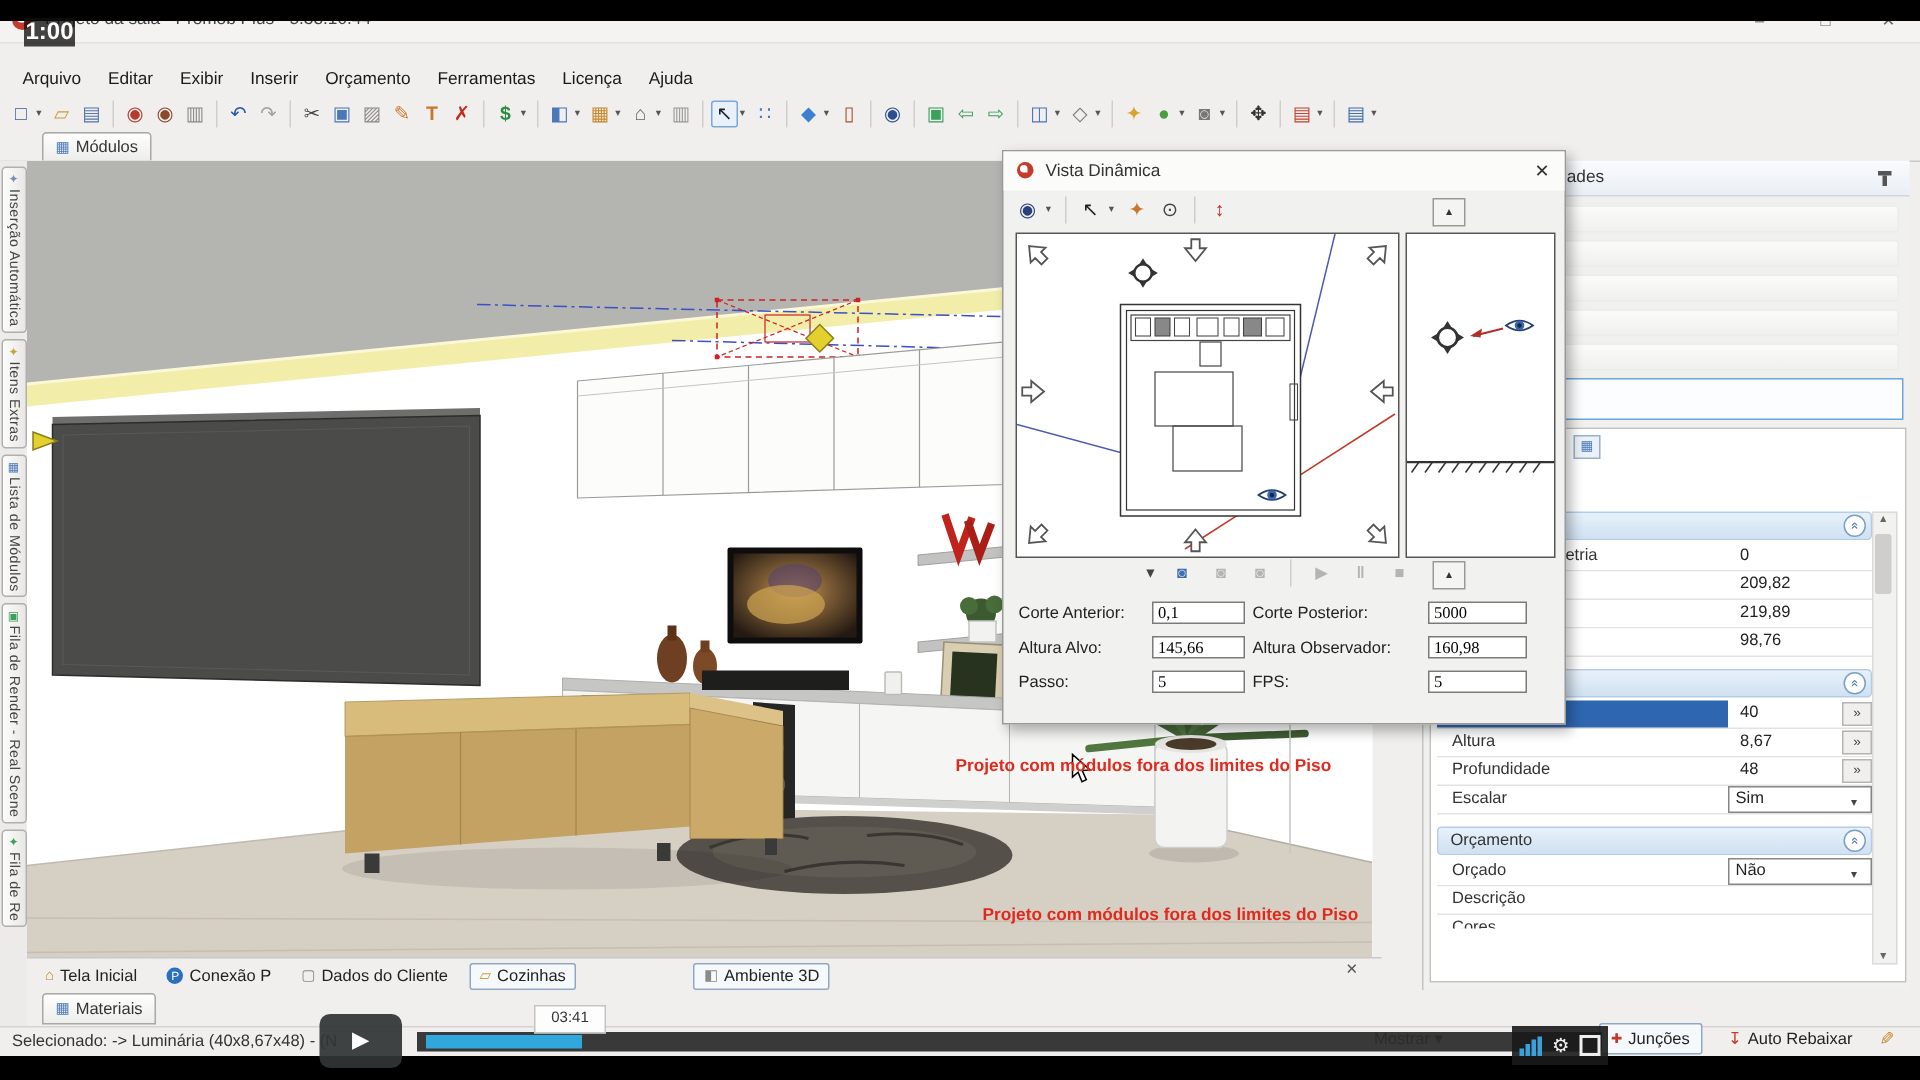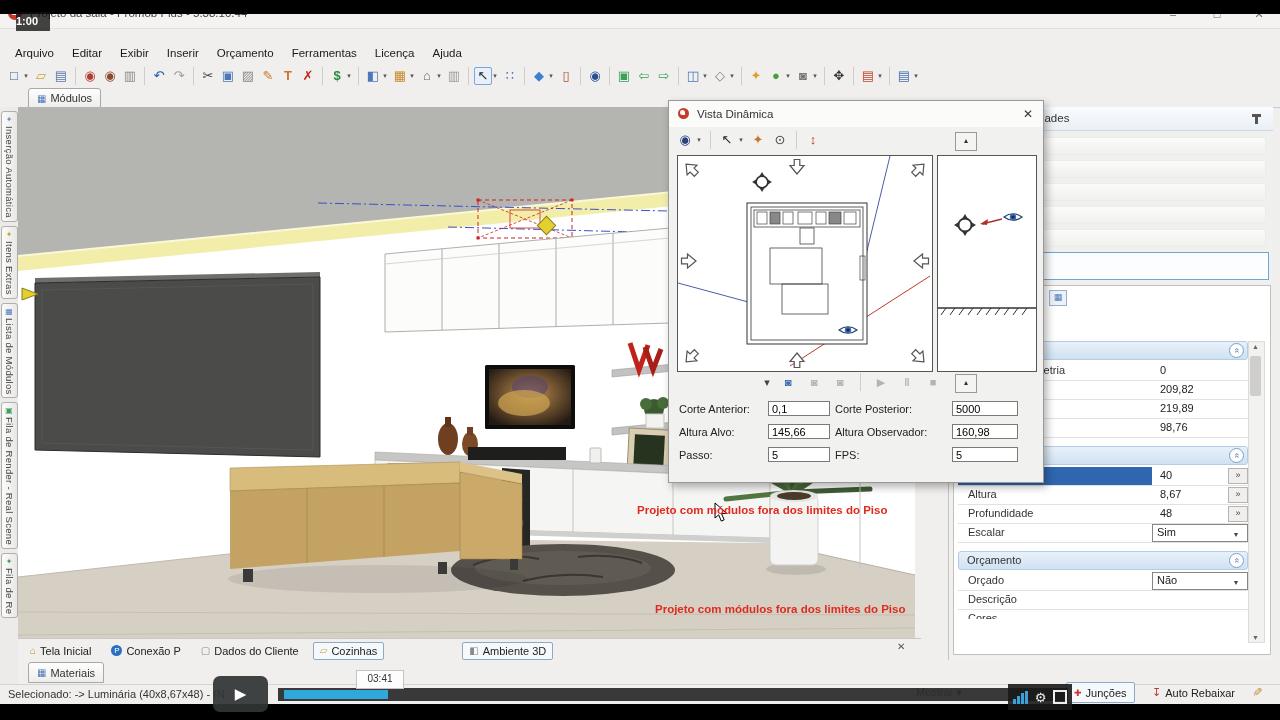--- a/index.html
+++ b/index.html
@@ -79,30 +79,30 @@
   #dlg-title-text{position:absolute;left:28px;top:7px;font-size:11.5px;color:#333;}
   #dlg-close{position:absolute;right:10px;top:6px;font-size:12px;color:#333;}
   #dlg-tbar{position:absolute;left:6px;top:27px;height:24px;display:flex;align-items:center;gap:2px;}
   .clps{position:absolute;width:20px;height:17px;border:1px solid #9a9998;background:#f4f4f2;text-align:center;font-size:8px;line-height:16px;color:#333;}
   #planbox{position:absolute;left:8px;top:54px;width:254px;height:215px;border:1px solid #555;background:#fff;box-sizing:content-box;}
   #sidebox{position:absolute;left:268px;top:54px;width:98px;height:215px;border:1px solid #555;background:#fff;}
   #dlg-midbar{position:absolute;left:96px;top:272px;display:flex;align-items:center;gap:6px;}
   #dlg-midbar .tbico{font-size:11px;}
   #dlg-fields{position:absolute;left:10px;top:300px;display:grid;grid-template-columns:84px 62px 112px 66px;column-gap:5px;row-gap:8px;align-items:center;}
   .f-lbl{font-size:11px;color:#222;}
-  .f-inp{height:15px;font-size:11px;font-family:Liberation Sans, sans-serif;border:1px solid #7a7a78;background:#fff;padding:1px 3px;width:100%;box-sizing:border-box;}
+  .f-inp{height:15px;font-size:11px;font-family:Liberation Serif, serif;border:1px solid #7a7a78;background:#fff;padding:1px 3px;width:100%;box-sizing:border-box;}
   
   .fbtn{display:flex;align-items:center;gap:4px;font-size:11px;color:#222;}
   #juncoes{left:1066px;top:682px;height:19px;padding:0 7px;border:1px solid #8fa9c4;border-radius:2px;background:#f6f9fc;}
   #autorebaixar{left:1148px;top:683px;height:19px;padding:0 4px;}
   #wandico{left:1252px;top:685px;font-size:12px;color:#c8882a;transform:rotate(90deg);}
   #mostrar{left:916px;top:686px;font-size:11px;color:#999;z-index:74;}
   
   .blackbar{left:0;width:1280px;background:#000;z-index:70;}
-  #vbadge{left:16px;top:12px;width:34px;height:19px;background:rgba(15,15,15,.78);color:#fff;font-size:11px;font-weight:bold;line-height:19px;z-index:82;}
+  #vbadge{left:16px;top:12px;width:34px;height:19px;background:rgba(15,15,15,.78);color:#fff;font-size:16px;font-weight:bold;text-align:center;line-height:19px;z-index:82;}
   #vplay{left:213px;top:676px;width:55px;height:36px;background:rgba(50,53,54,.93);border-radius:7px;z-index:80;text-align:center;line-height:36px;color:#fff;font-size:15px;}
   #vtrack{left:278px;top:688px;width:790px;height:13px;background:rgba(25,25,25,.85);z-index:75;}
   #vprog{left:284px;top:690px;width:104px;height:9px;background:#31a8dc;z-index:76;}
   #vtip{left:356px;top:670px;width:46px;height:17px;background:#fdfdfd;border:1px solid #c5c4c3;font-size:10px;color:#333;text-align:center;line-height:16px;z-index:81;}
   #vctrl{left:1008px;top:684px;width:64px;height:26px;background:rgba(25,25,25,.9);z-index:77;display:flex;align-items:center;justify-content:center;gap:7px;}
   #sigbars{display:flex;align-items:flex-end;gap:1px;height:13px;}
   #sigbars span{width:3px;background:#3aa0d8;display:inline-block;}
   #vgear{color:#eee;font-size:13px;}
   #vfs{width:10px;height:10px;border:2px solid #eee;}
 </style>

